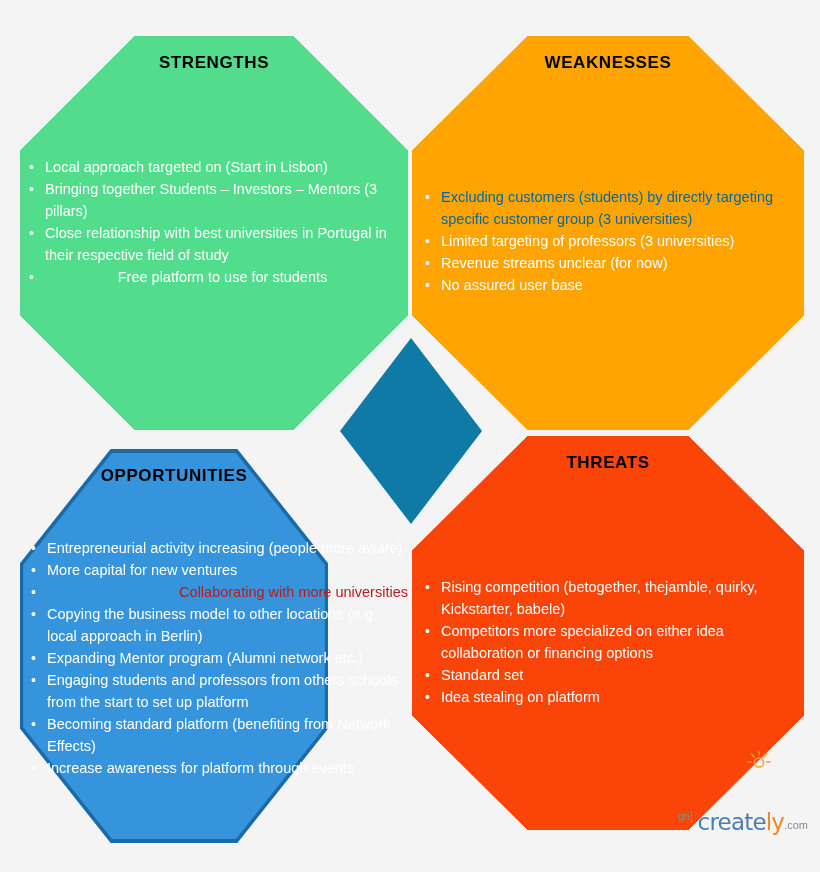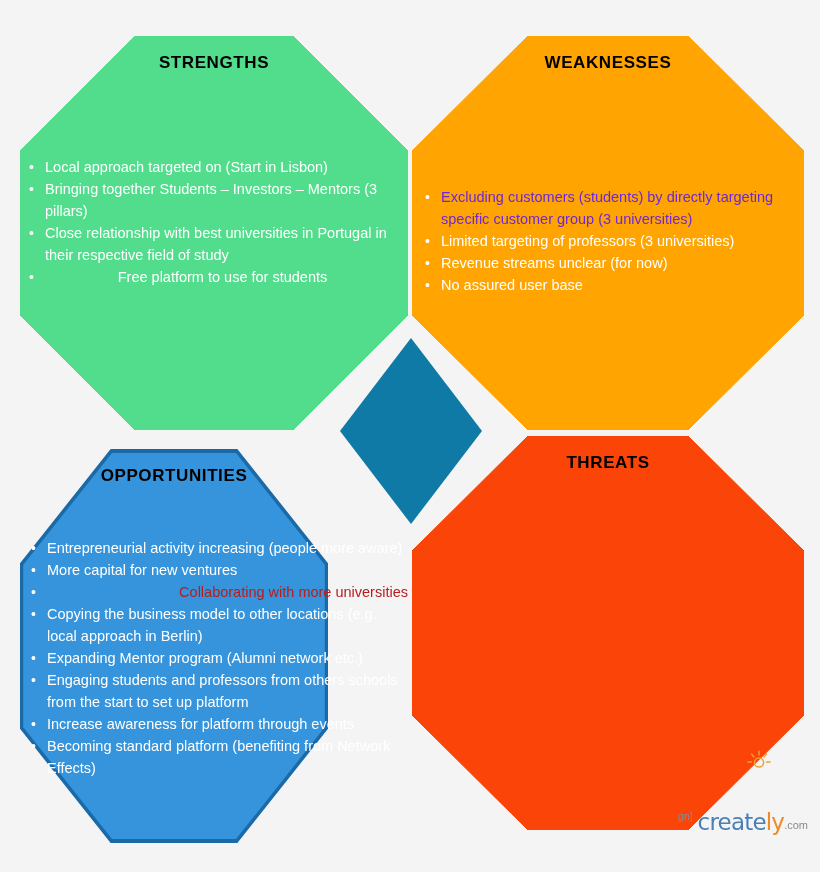--- a/index.html
+++ b/index.html
@@ -168,53 +168,59 @@
     </div>
   </div>
 
   <div class="quad" id="quad-weaknesses">
     <svg class="quad-shape" viewBox="0 0 392 394" preserveAspectRatio="none">
       <polygon id="poly-weaknesses" points="116,0 276,0 392,115 392,279 276,394 116,394 0,279 0,115" fill="#ffa400" stroke="#ffa400"></polygon>
     </svg>
     <div class="quad-content">
       <div class="quad-title" style="color: rgb(0, 0, 0);">WEAKNESSES</div>
       <ul class="bullets" id="weaknesses-bullets">
-          <li style="color: #6d28d9;">Excluding customers (students) by directly targeting specific customer group (3 universities)</li>
+          <li style="color: #0369a1;">Excluding customers (students) by directly targeting specific customer group (3 universities)</li>
           <li style="color: rgb(255, 255, 255);">Limited targeting of professors (3 universities)</li>
           <li style="color: rgb(255, 255, 255);">Revenue streams unclear (for now)</li>
           <li style="color: rgb(255, 255, 255);">No assured user base</li>
         </ul>
     </div>
   </div>
 
   <div class="quad" id="quad-opportunities">
     <svg class="quad-shape" viewBox="0 0 388 394" preserveAspectRatio="none">
       <polygon id="poly-opportunities" points="115,2 273,2 386,115 386,279 273,392 115,392 2,279 2,115" stroke-width="4" fill="#3594db" stroke="#1b6aa8"></polygon>
     </svg>
     <div class="quad-content">
       <div class="quad-title" style="color: rgb(0, 0, 0);">OPPORTUNITIES</div>
       <ul class="bullets" id="opportunities-bullets">
           <li style="color: rgb(255, 255, 255);">Entrepreneurial activity increasing (people more aware)</li>
           <li style="color: rgb(255, 255, 255);">More capital for new ventures</li>
           <li style="color: #b91c1c; text-align: right;">Collaborating with more universities</li>
           <li style="color: rgb(255, 255, 255);">Copying the business model to other locations (e.g. local approach in Berlin)</li>
           <li style="color: rgb(255, 255, 255);">Expanding Mentor program (Alumni network etc.)</li>
           <li style="color: rgb(255, 255, 255);">Engaging students and professors from others schools from the start to set up platform</li>
+          <li style="color: rgb(255, 255, 255);">Becoming standard platform (benefiting from Network Effects)</li>
           <li style="color: rgb(255, 255, 255);">Increase awareness for platform through events</li>
-          <li style="color: rgb(255, 255, 255);">Becoming standard platform (benefiting from Network Effects)</li>
         </ul>
     </div>
   </div>
 
   <div class="quad" id="quad-threats">
     <svg class="quad-shape" viewBox="0 0 392 394" preserveAspectRatio="none">
       <polygon id="poly-threats" points="116,0 276,0 392,115 392,279 276,394 116,394 0,279 0,115" fill="#fa4408" stroke="#fa4408"></polygon>
     </svg>
     <div class="quad-content">
       <div class="quad-title" style="color: rgb(0, 0, 0);">THREATS</div>
+      <ul class="bullets" id="threats-bullets">
+          <li style="color: rgb(255, 255, 255);">Rising competition (betogether, thejamble, quirky, Kickstarter, babele)</li>
+          <li style="color: rgb(255, 255, 255);">Competitors more specialized on either idea collaboration or financing options</li>
+          <li style="color: rgb(255, 255, 255);">Standard set</li>
+          <li style="color: rgb(255, 255, 255);">Idea stealing on platform</li>
+        </ul>
     </div>
   </div>
 
   <svg id="center-diamond" viewBox="0 0 142 186" preserveAspectRatio="none">
     <polygon id="poly-center" points="71,0 142,93 71,186 0,93" fill="#0f7aa5"></polygon>
   </svg>
 
   <div id="watermark">
     <svg id="bulb-icon" viewBox="0 0 26 26">
       <g stroke="#f0a030" stroke-width="1.4" stroke-linecap="round">

